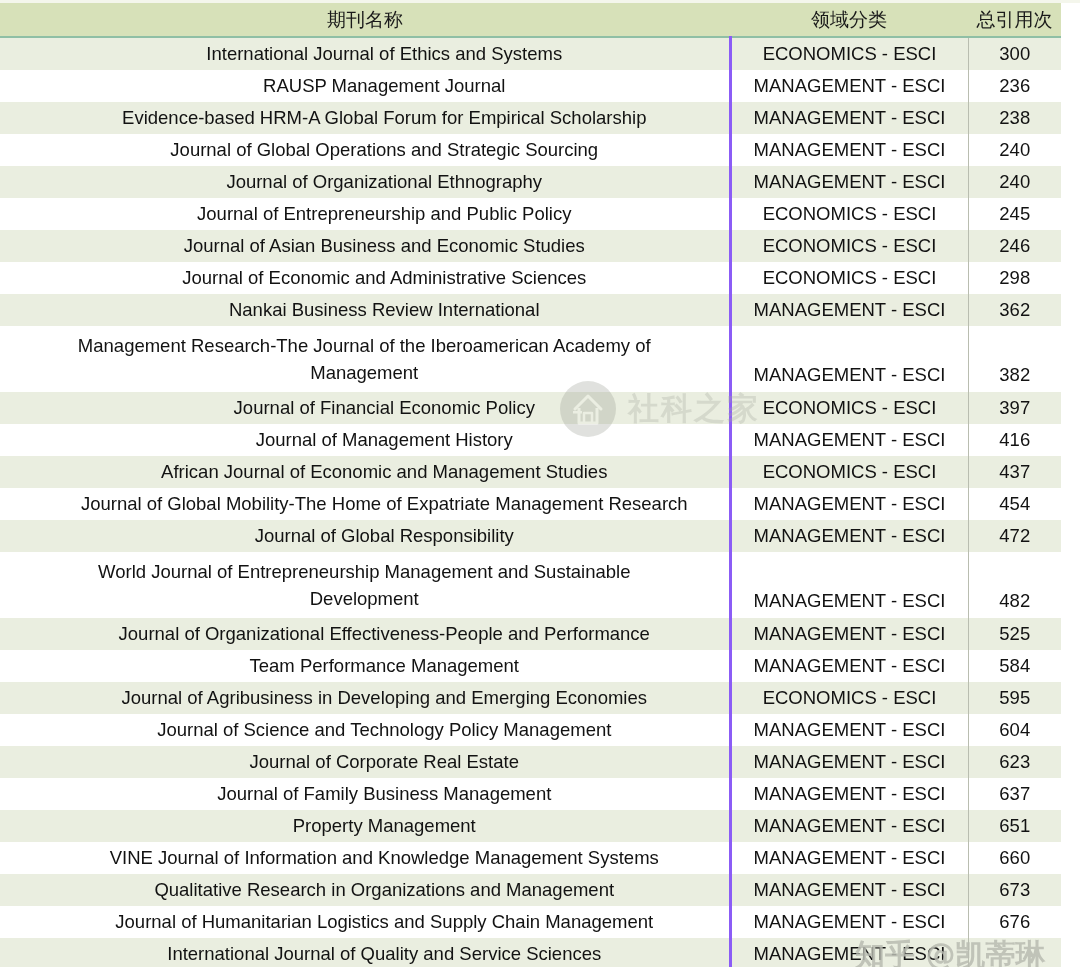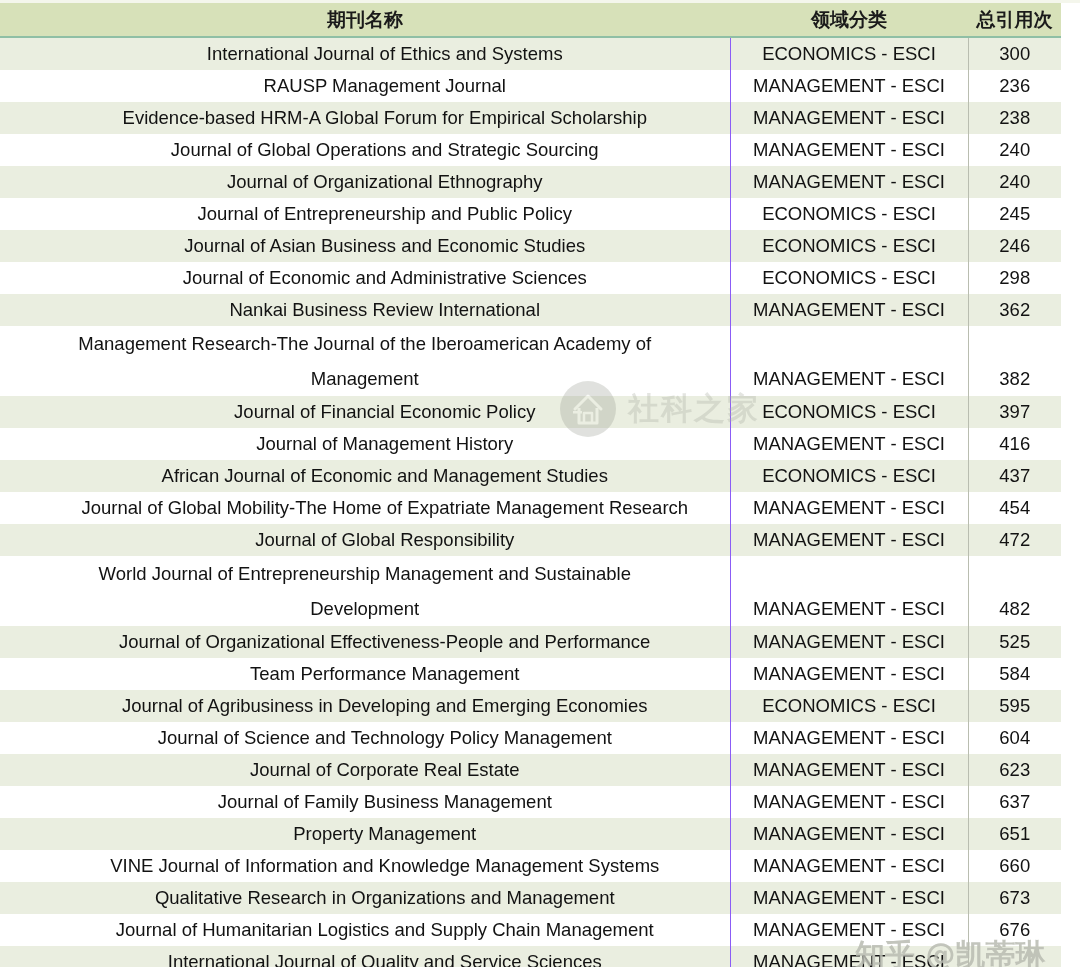--- a/index.html
+++ b/index.html
@@ -42,21 +42,21 @@
   }
 
   table.grid col.c-name  { width: 730px; }
   table.grid col.c-cat   { width: 238px; }
   table.grid col.c-cites { width: 93px;  }
 
   thead th {
     background: #d7e1b9;
     color: #1a1a1a;
     font-size: 19px;
-    font-weight: 700;
+    font-weight: 400;
     text-align: center;
     height: 33px;
     padding: 0;
     border-bottom: 2px solid #8fbfa5;
     white-space: nowrap;
     font-family: "Liberation Sans", "DejaVu Sans", sans-serif;
   }
 
   tbody td {
     font-size: 18.5px;
@@ -68,30 +68,30 @@
     vertical-align: middle;
     white-space: nowrap;
     overflow: visible;
   }
 
   tbody tr.alt td { background: #eaeee0; }
   tbody tr.plain td { background: #ffffff; }
 
   td.cell-name { text-align: center; padding-left: 44px; }
   td.cell-cat {
-    border-left: 1px solid #8b5cf6;
+    border-left: 3px solid #8b5cf6;
     border-right: 1px solid #b9bdb0;
   }
   td.cell-cites { text-align: center; }
 
   
   tbody tr.tall td { height: 62px; }
   tbody tr.tall td.cell-name {
     white-space: normal;
-    line-height: 35px;
+    line-height: 27px;
     padding: 0 54px;
     vertical-align: middle;
   }
   tbody tr.tall td.cell-cat,
   tbody tr.tall td.cell-cites {
     vertical-align: bottom;
     padding-bottom: 4px;
   }
 
   

